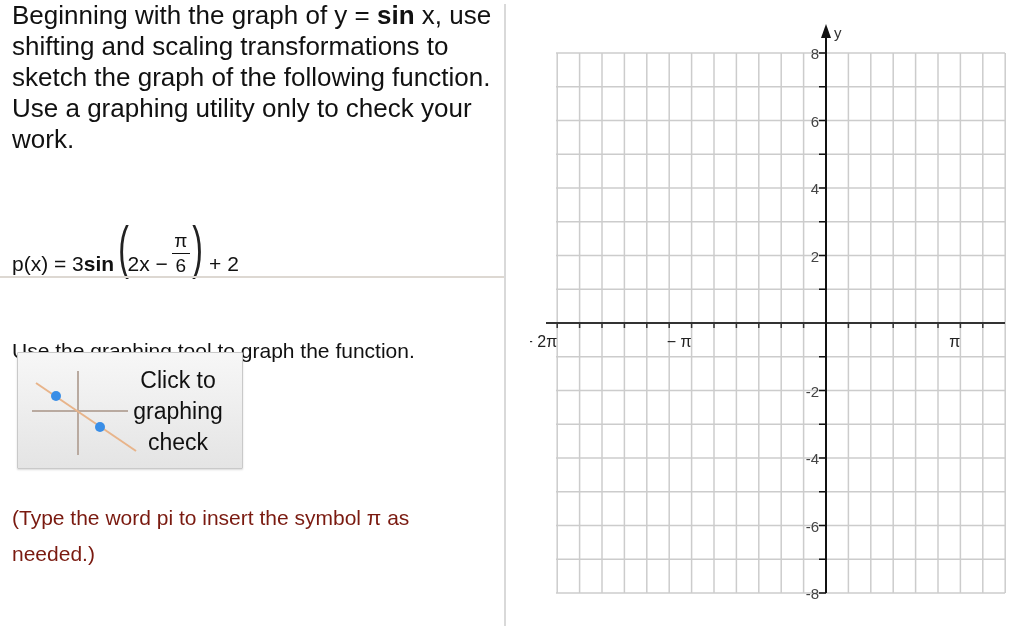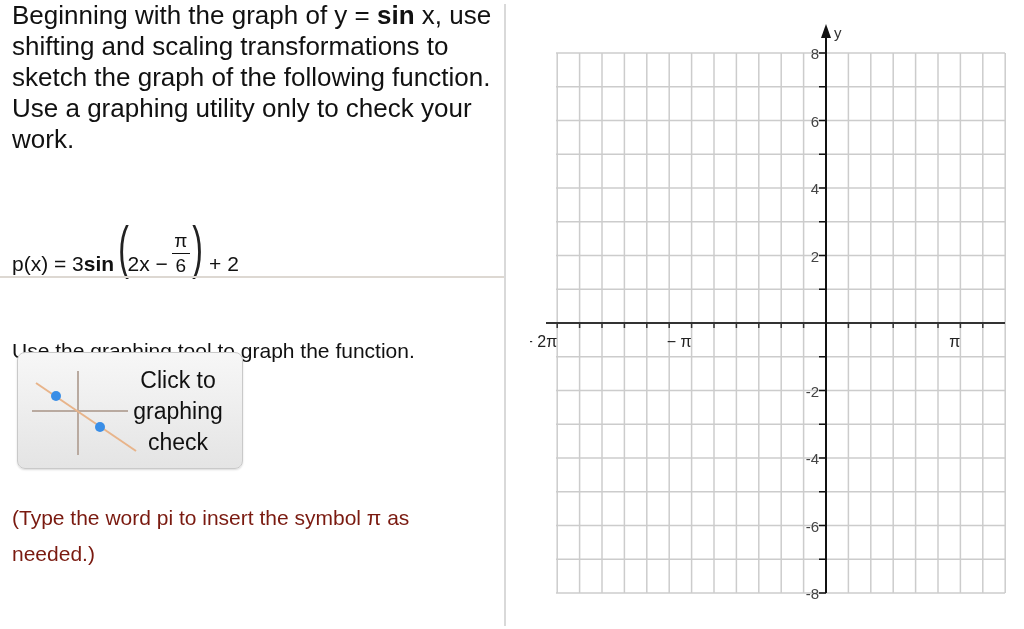--- a/index.html
+++ b/index.html
@@ -7,21 +7,21 @@
          font-family:"Liberation Sans", sans-serif; color:#111; }
   .left { position:absolute; left:0; top:0; width:504px; height:629px; }
   .vdiv { position:absolute; left:504px; top:4px; width:2px; height:622px; background:#d9d9d9; }
   .hdiv { position:absolute; left:0; top:276px; width:504px; height:2px; background:#ddd8d2; }
   .instr { position:absolute; left:12px; top:0; width:480px; font-size:26px; line-height:31px; }
   .formula { position:absolute; left:12px; top:196px; height:80px; font-size:21px; display:flex; align-items:flex-end; }
   .formula .paren { font-size:58px; font-weight:200; line-height:58px; transform:scaleX(0.55); display:inline-block; margin:0 -6px; color:#222; }
   .frac { display:inline-flex; flex-direction:column; align-items:center; margin:0 4px; font-size:19px; line-height:20px; }
   .frac .bar { width:18px; height:1.5px; background:#111; margin:2px 0; }
   .use-tool { position:absolute; left:12px; top:291px; font-size:21px;margin-top:48px; }
-  .enlarge-btn { position:absolute; left:17px; top:352px; width:224px; height:115px; border:1px solid #c9c9c9; border-radius:8px;
+  .enlarge-btn { position:absolute; left:17px; top:352px; width:224px; height:115px; border:1px solid #c9c9c9; border-radius:1px;
                  background:linear-gradient(#f7f7f7,#e4e4e4); box-shadow:0 1px 2px rgba(0,0,0,0.15); cursor:pointer; }
   .enlarge-btn svg { position:absolute; left:10px; top:10px; }
   .enlarge-label { position:absolute; left:110px; top:12px; width:100px; text-align:center; font-size:23px; line-height:31px; }
   .hint { position:absolute; left:12px; top:500px; width:480px; font-size:21px; line-height:36px; color:#7a1a10; }
   .graph { position:absolute; left:530px; top:10px; width:494px; height:610px; }
 </style>
 </head>
 <body>
 
 <div class="left">

